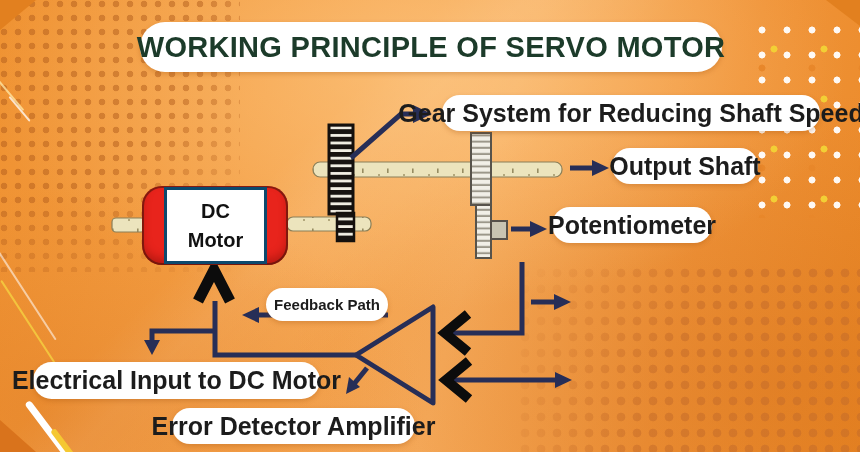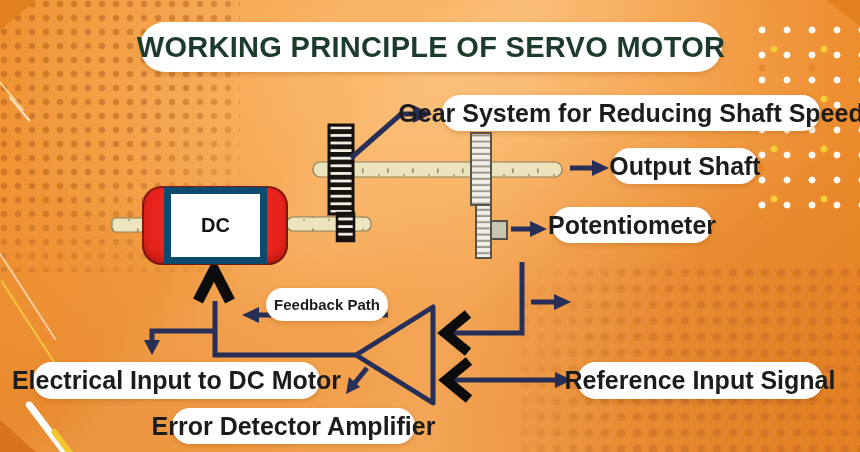--- a/index.html
+++ b/index.html
@@ -57,21 +57,21 @@
   .pill.small{font-size:15px;}
   .pill.title{font-size:29px;color:var(--title-text,#1c3b2a);letter-spacing:.3px;border-radius:28px;}
   
   .motor{
     position:absolute;left:142px;top:186px;width:146px;height:79px;z-index:3;
     background:var(--motor-red,#e8241c);border-radius:20px;
     box-shadow:inset 0 0 0 2px rgba(60,20,8,.55), inset 0 -6px 10px rgba(120,10,5,.45);
   }
   .motor-panel{
     position:absolute;left:22px;right:21px;top:1px;bottom:1px;background:#fff;
-    border:7px solid #0c4a6e;display:flex;flex-direction:column;align-items:center;justify-content:center;
+    border:3px solid #0c4a6e;display:flex;flex-direction:column;align-items:center;justify-content:center;
     font-weight:700;font-size:20px;color:#111;line-height:1.45;
   }
 </style>
 </head>
 <body>
 
 <div class="stage">
 
   <div class="layer">
     <div class="dots-tl"></div>
@@ -175,32 +175,30 @@
 
   <div class="pill" style="left:442px;top:95px;width:378px;height:36px;">
     <span>Gear System for Reducing Shaft Speed</span>
   </div>
   <div class="pill" style="left:612px;top:148px;width:146px;height:36px;">
     <span>Output Shaft</span>
   </div>
   <div class="pill" style="left:552px;top:207px;width:160px;height:36px;text-align:right;">
     <span>Potentiometer</span>
   </div>
-  <div class="pill" style="left:577px;top:362px;width:246px;height:37px;">
-    <span>Reference Input Signal</span>
-  </div>
   <div class="pill small" style="left:266px;top:288px;width:122px;height:33px;">
     <span>Feedback Path</span>
   </div>
   <div class="pill" style="left:33px;top:362px;width:287px;height:37px;">
     <span>Electrical Input to DC Motor</span>
   </div>
   <div class="pill" style="left:172px;top:408px;width:243px;height:36px;">
     <span>Error Detector Amplifier</span>
   </div>
 
   <div class="motor">
     <div class="motor-panel">
       <div>DC</div>
+      <div>Motor</div>
     </div>
   </div>
 
 </div>
 
 </body></html>

